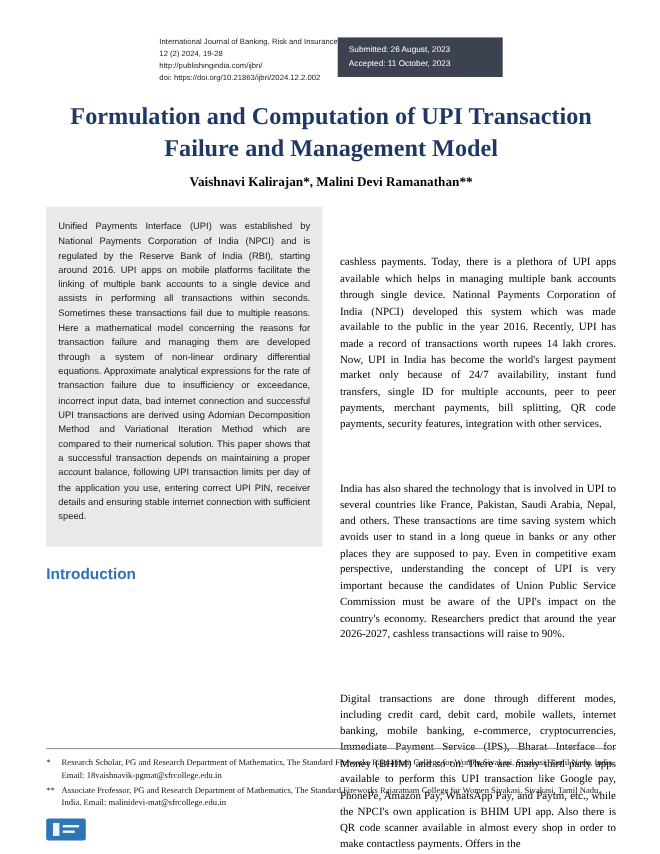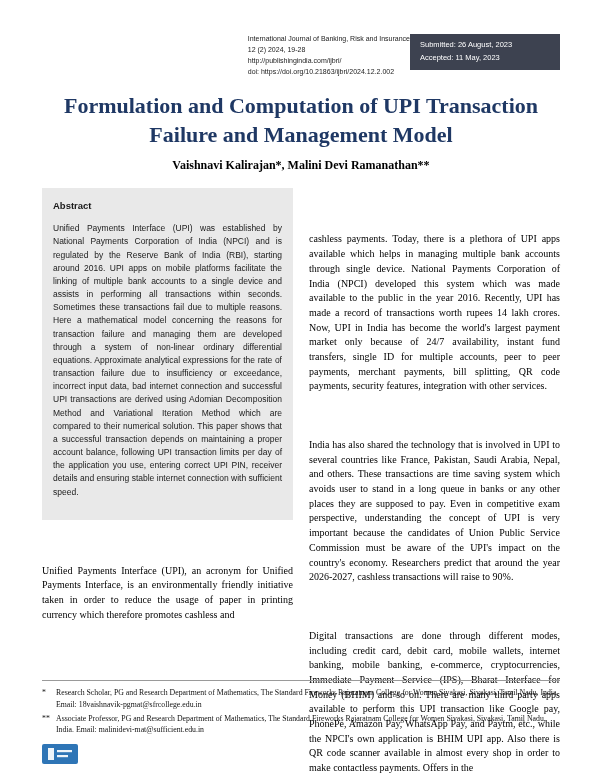--- a/index.html
+++ b/index.html
@@ -2,21 +2,21 @@
 <html><head>
 <meta charset="utf-8">
 <style>
   * { margin:0; padding:0; box-sizing:border-box; }
   html,body { width:600px; height:776px; background:#ffffff; overflow:hidden; }
   .page {
     width:600px; height:776px; background:#ffffff; position:relative;
     padding:34px 40px 0 42px;
     font-family:"Liberation Serif", serif; color:#111;
   }
-  .page-header { display:flex; justify-content:flex-end; align-items:flex-start; }
+  .page-header { display:flex; justify-content:center; align-items:flex-start; }
   .pub-info { font-family:"Liberation Sans", sans-serif; font-size:7px; line-height:1.55; color:#222; }
   .pub-info .link { color:#222; cursor:pointer; }
   .dates-box {
     background:#3d4250; color:#ffffff; font-family:"Liberation Sans", sans-serif;
     font-size:7.5px; line-height:1.7; padding:5px 10px; min-width:150px; text-align:left;
   }
   .title {
     margin:14px auto 0; max-width:520px; text-align:center;
     color:#1f3864; font-size:22px; font-weight:bold; line-height:1.32;
     font-family:"Liberation Serif", serif;
@@ -55,56 +55,55 @@
 
   <header class="page-header">
     <div class="pub-info">
       <div>International Journal of Banking, Risk and Insurance</div>
       <div>12 (2) 2024, 19-28</div>
       <div class="link">http://publishingindia.com/ijbri/</div>
       <div class="link">doi: https://doi.org/10.21863/ijbri/2024.12.2.002</div>
     </div>
     <div class="dates-box">
       <div>Submitted: 26 August, 2023</div>
-      <div>Accepted: 11 May, 2023</div>
+      <div>Accepted: 11 October, 2023</div>
     </div>
   </header>
 
   <h1 class="title">Formulation and Computation of UPI Transaction Failure and Management Model</h1>
   <div class="authors">Vaishnavi Kalirajan*, Malini Devi Ramanathan**</div>
 
   <div class="columns">
 
     <div class="col">
       <section class="abstract-box">
-        <div class="abstract-heading">Abstract</div>
         <p class="abstract-body">Unified Payments Interface (UPI) was established by National Payments Corporation of India (NPCI) and is regulated by the Reserve Bank of India (RBI), starting around 2016. UPI apps on mobile platforms facilitate the linking of multiple bank accounts to a single device and assists in performing all transactions within seconds. Sometimes these transactions fail due to multiple reasons. Here a mathematical model concerning the reasons for transaction failure and managing them are developed through a system of non-linear ordinary differential equations. Approximate analytical expressions for the rate of transaction failure due to insufficiency or exceedance, incorrect input data, bad internet connection and successful UPI transactions are derived using Adomian Decomposition Method and Variational Iteration Method which are compared to their numerical solution. This paper shows that a successful transaction depends on maintaining a proper account balance, following UPI transaction limits per day of the application you use, entering correct UPI PIN, receiver details and ensuring stable internet connection with sufficient speed.</p>
       </section>
-      <p class="body-par">Unified Payments Interface (UPI), an acronym for Unified Payments Interface, is an environmentally friendly initiative taken in order to reduce the usage of paper in printing currency which therefore promotes cashless and</p>
+      <h2 class="section-heading">Introduction</h2>
     </div>
 
     <div class="col">
       <p class="body-par">cashless payments. Today, there is a plethora of UPI apps available which helps in managing multiple bank accounts through single device. National Payments Corporation of India (NPCI) developed this system which was made available to the public in the year 2016. Recently, UPI has made a record of transactions worth rupees 14 lakh crores. Now, UPI in India has become the world's largest payment market only because of 24/7 availability, instant fund transfers, single ID for multiple accounts, peer to peer payments, merchant payments, bill splitting, QR code payments, security features, integration with other services.</p>
       <p class="body-par">India has also shared the technology that is involved in UPI to several countries like France, Pakistan, Saudi Arabia, Nepal, and others. These transactions are time saving system which avoids user to stand in a long queue in banks or any other places they are supposed to pay. Even in competitive exam perspective, understanding the concept of UPI is very important because the candidates of Union Public Service Commission must be aware of the UPI's impact on the country's economy. Researchers predict that around the year 2026-2027, cashless transactions will raise to 90%.</p>
       <p class="body-par">Digital transactions are done through different modes, including credit card, debit card, mobile wallets, internet banking, mobile banking, e-commerce, cryptocurrencies, Immediate Payment Service (IPS), Bharat Interface for Money (BHIM) and so on. There are many third party apps available to perform this UPI transaction like Google pay, PhonePe, Amazon Pay, WhatsApp Pay, and Paytm, etc., while the NPCI's own application is BHIM UPI app. Also there is QR code scanner available in almost every shop in order to make contactless payments. Offers in the</p>
     </div>
 
   </div>
 
   <footer class="page-footer">
     <div class="footnote-rule"></div>
 
     <div class="footnote">
       <span class="fn-marker">*</span>
       <span class="fn-text"><span>Research Scholar, PG and Research Department of Mathematics, The Standard Fireworks Rajaratnam College for Women Sivakasi, Sivakasi, Tamil Nadu, India. Email: </span><a class="fn-email">18vaishnavik-pgmat@sfrcollege.edu.in</a></span>
     </div>
 
     <div class="footnote">
       <span class="fn-marker">**</span>
-      <span class="fn-text"><span>Associate Professor, PG and Research Department of Mathematics, The Standard Fireworks Rajaratnam College for Women Sivakasi, Sivakasi, Tamil Nadu, India. Email: </span><a class="fn-email">malinidevi-mat@sufficient.edu.in</a></span>
+      <span class="fn-text"><span>Associate Professor, PG and Research Department of Mathematics, The Standard Fireworks Rajaratnam College for Women Sivakasi, Sivakasi, Tamil Nadu, India. Email: </span><a class="fn-email">malinidevi-mat@sfrcollege.edu.in</a></span>
     </div>
 
     <div class="badge">
       <svg width="24" height="12" viewBox="0 0 24 12" xmlns="http://www.w3.org/2000/svg">
         <rect x="0" y="0" width="6" height="12" fill="#ffffff" opacity="0.92"></rect>
         <rect x="9" y="2" width="15" height="2.2" fill="#ffffff" opacity="0.92"></rect>
         <rect x="9" y="7" width="11" height="2.2" fill="#ffffff" opacity="0.92"></rect>
       </svg>
     </div>
   </footer>

